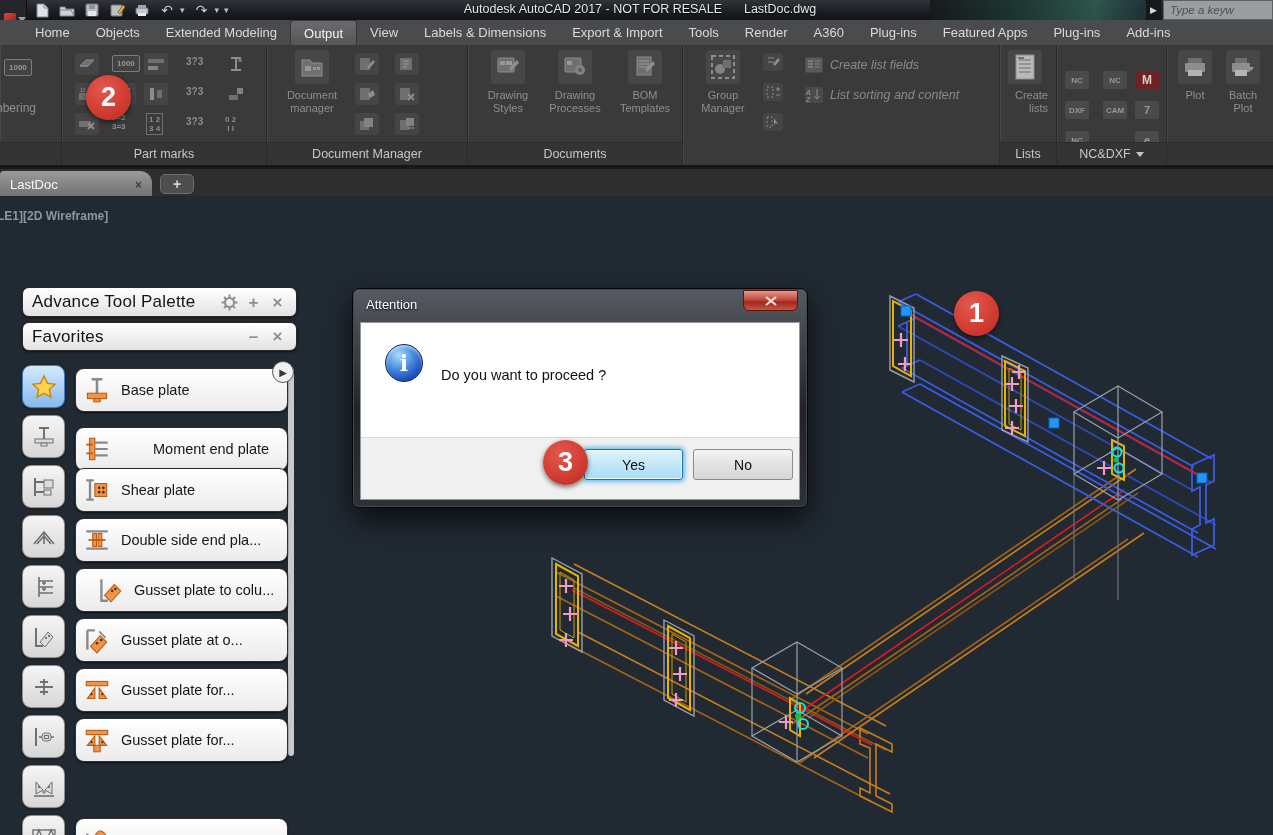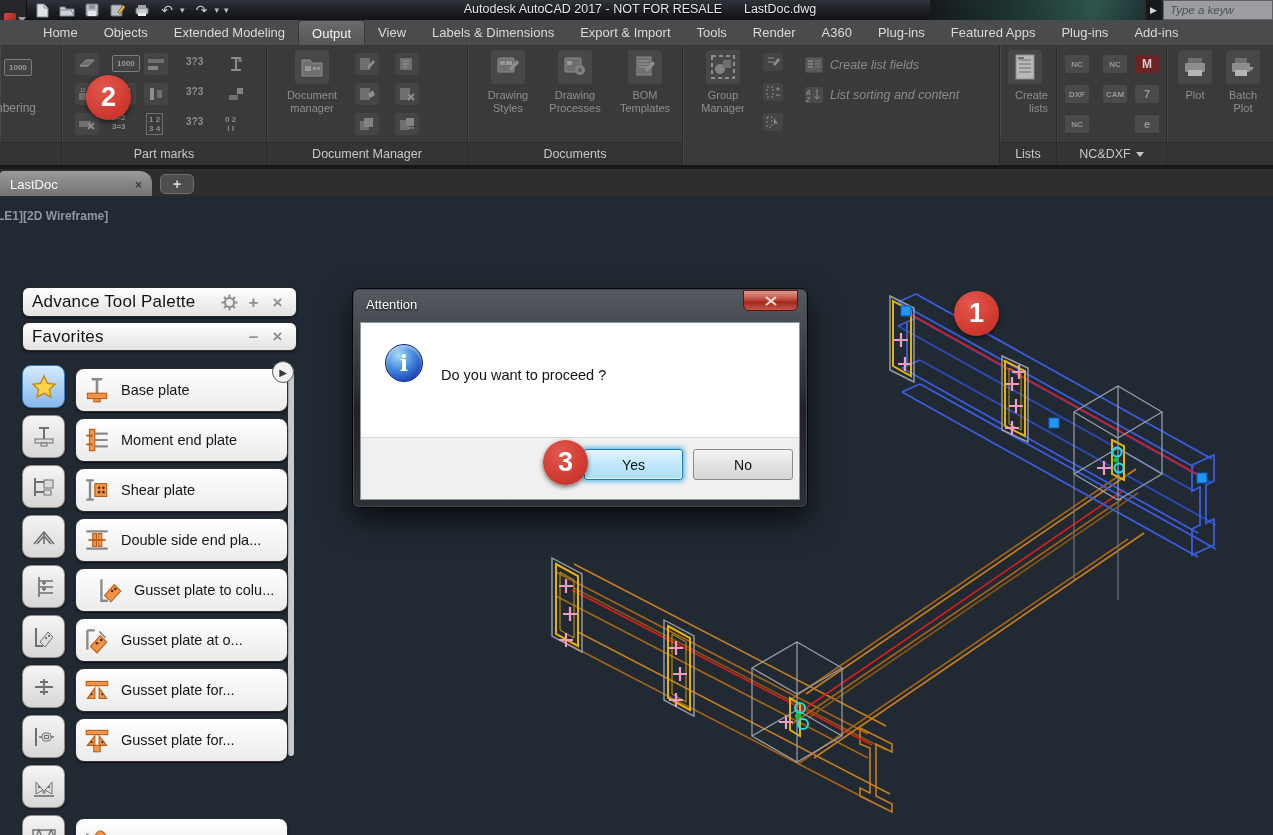--- a/index.html
+++ b/index.html
@@ -25,21 +25,21 @@
     color:#e6e8ea;font-size:12.5px;white-space:nowrap;text-shadow:0 1px 1px #000;}
   #title-text .doc{margin-left:22px;}
   #search-go{position:absolute;left:1146px;top:0;width:15px;height:20px;background:#17181a;
     color:#d7dadd;display:flex;align-items:center;justify-content:center;font-size:9px;}
   #search-box{position:absolute;left:1163px;top:0;width:110px;height:20px;background:#9b9da0;
     border:1px solid #5f6164;display:flex;align-items:center;padding-left:6px;}
   #search-box span{font-style:italic;color:#4d5054;font-size:11.5px;white-space:nowrap;overflow:hidden;}
 
   
   #tabrow{position:absolute;left:0;top:20px;width:1273px;height:25px;background:#4a4b4c;
-    display:flex;align-items:flex-end;padding-left:30px;}
+    display:flex;align-items:flex-end;padding-left:22px;}
   .rtab{height:25px;display:flex;align-items:center;padding:0 13px;color:#d9dadb;
     font-size:13px;white-space:nowrap;cursor:pointer;}
   .rtab.active{background:linear-gradient(180deg,#6a6b6c,#555657);color:#f4f4f4;
     border-radius:4px 4px 0 0;border:1px solid #383839;border-bottom:none;}
 
   
   #ribbon{position:absolute;left:0;top:45px;width:1273px;height:122px;background:#3a3a3a;
     border-bottom:2px solid #161616;}
   .panel{position:absolute;top:0;height:120px;border-right:1px solid #2a2a2a;box-shadow:inset 1px 0 0 #474747;}
   .plabel{position:absolute;left:0;right:0;bottom:0;height:23px;background:#343434;
@@ -51,21 +51,21 @@
     display:flex;align-items:center;justify-content:center;}
   .ric svg{display:block;}
   .rtxt{position:absolute;color:#8d8d8d;font-weight:bold;font-size:8px;line-height:9px;
     white-space:pre-line;text-align:center;}
   .tagbox{border:1px solid #7c7c7c;border-radius:2px;padding:3px 4px;font-size:8px;color:#999;
     background:#424242;font-weight:bold;}
   .bigbtn{position:absolute;top:5px;text-align:center;color:#8f8f8f;font-size:11px;line-height:13px;}
   .bigicon{width:34px;height:34px;margin:0 auto 5px auto;background:#474747;border-radius:3px;
     display:flex;align-items:center;justify-content:center;}
   .nb{position:absolute;width:24px;height:18px;background:#4a4a4a;color:#979797;font-weight:bold;
-    font-size:8px;display:flex;align-items:center;justify-content:center;border-radius:2px;}
+    font-size:8px;display:flex;align-items:center;justify-content:center;border-radius:2px;margin-top:16px;}
   .nb.m{background:#6d2323;color:#ddc9c9;font-size:12px;}
   .bomrow{position:absolute;display:flex;align-items:center;gap:7px;color:#8a8a8a;font-size:12.5px;white-space:nowrap;font-style:italic;}
   .bomrow .ric2{width:18px;height:16px;background:#4a4a4a;border-radius:2px;flex:0 0 auto;}
 
   
   #docbar{position:absolute;left:0;top:167px;width:1273px;height:29px;background:#2e2e2e;
     border-top:2px solid #191919;}
   #doctab{position:absolute;left:0;top:2px;width:152px;height:27px;
     background:linear-gradient(180deg,#9a9a9a,#6f6f6f);border-radius:4px 12px 0 0;
     display:flex;align-items:center;padding:0 10px;}
@@ -692,21 +692,21 @@
   <div id="pal-scroll"></div>
 
   <div class="pitem" style="top:83px;">
     <svg class="icon" viewBox="0 0 28 28">
         <path d="M9,4 h10 M14,4 v13" stroke="#8a8a8a" stroke-width="2.4" fill="none"></path>
         <rect x="5" y="17" width="18" height="5" fill="#f0944a" stroke="#b85c14"></rect>
         <rect x="11" y="22" width="6" height="3" fill="#f0944a" stroke="#b85c14"></rect>
       </svg>
     <span class="lbl">Base plate</span>
   </div>
-  <div class="pitem" style="top:133px;">
+  <div class="pitem" style="top:142px;gap:32px;">
     <svg class="icon" viewBox="0 0 28 28">
         <rect x="7" y="4" width="5" height="20" fill="#f0944a" stroke="#b85c14"></rect>
         <path d="M12,8 h12 M12,14 h12 M12,20 h12" stroke="#8a8a8a" stroke-width="2" fill="none"></path>
         <path d="M4,10 h6 M4,18 h6" stroke="#b85c14" stroke-width="1.6"></path>
       </svg>
     <span class="lbl">Moment end plate</span>
   </div>
   <div class="pitem" style="top:183px;">
     <svg class="icon" viewBox="0 0 28 28">
         <path d="M4,5 h7 M4,23 h7 M7.5,5 v18" stroke="#8a8a8a" stroke-width="2.2" fill="none"></path>

